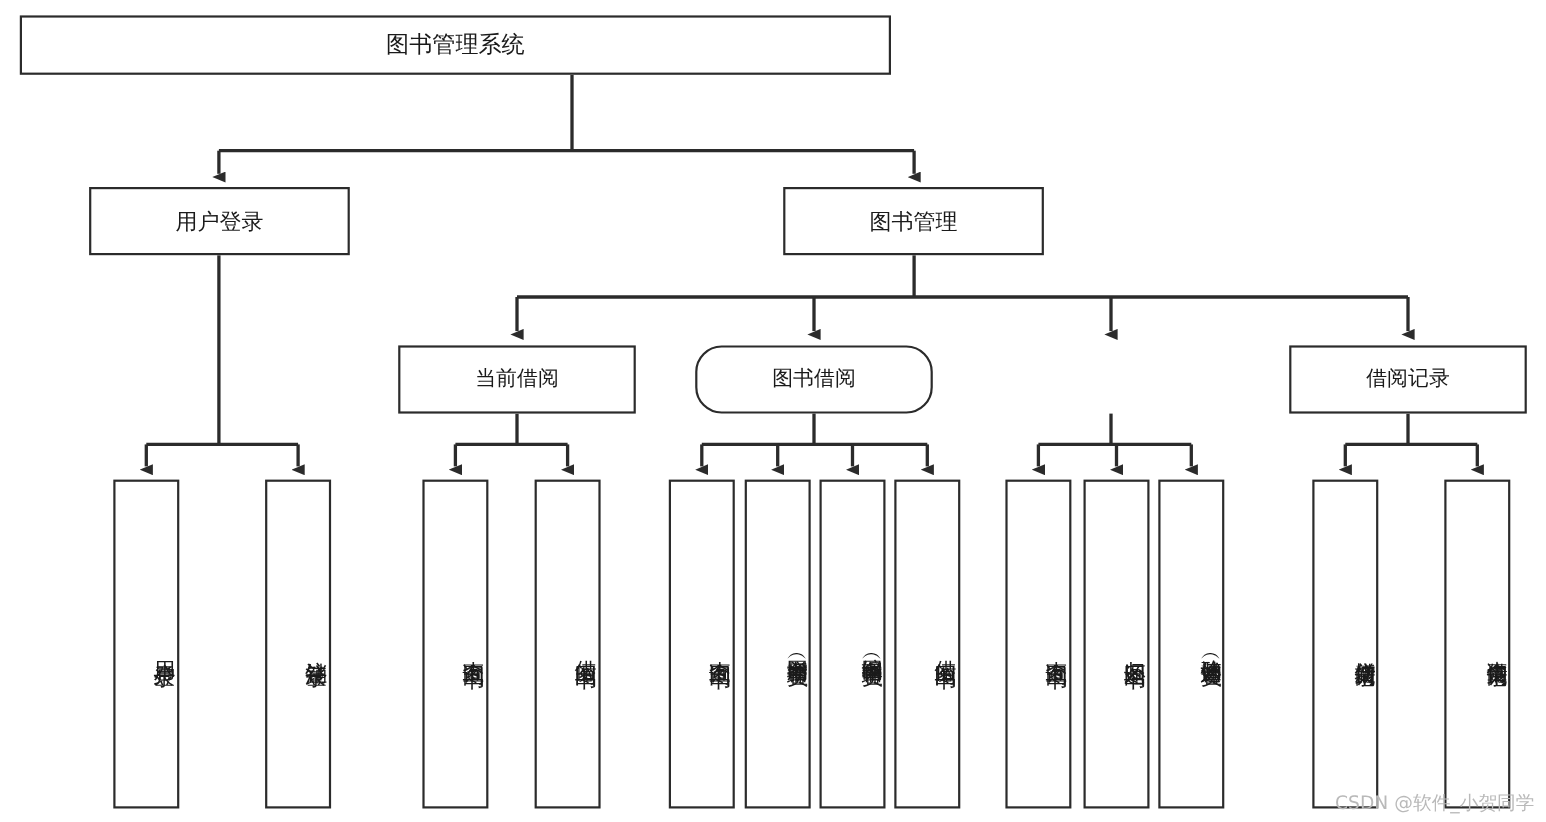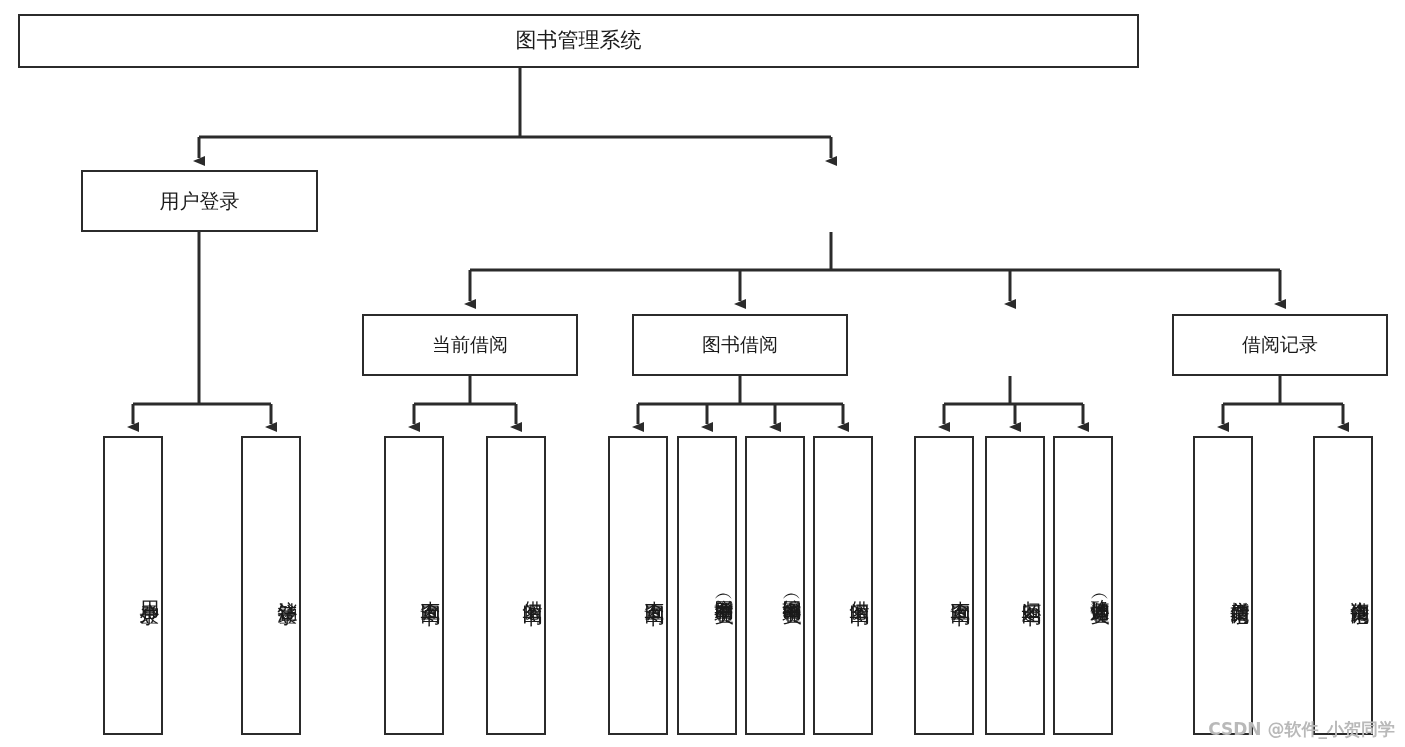--- a/index.html
+++ b/index.html
@@ -59,21 +59,20 @@
     pointer-events: none;
   }
   .watermark {
     position: absolute;
     right: 10px;
     bottom: 6px;
     font-size: 17px;
     color: #b9b9b9;
     font-family: "DejaVu Sans", "Liberation Sans", sans-serif;
     white-space: nowrap;
-    font-weight: bold;
   }
 </style>
 </head>
 <body>
 
 <div id="canvas">
 
   <svg class="edges" viewBox="0 0 1405 747" xmlns="http://www.w3.org/2000/svg">
     <defs>
       <marker id="arrow" markerWidth="10" markerHeight="12" refX="2" refY="6" orient="auto" markerUnits="userSpaceOnUse">
@@ -117,32 +116,35 @@
       <path d="M1015,404 L1015,424" marker-end="url(#arrow)"></path>
       <path d="M1083,404 L1083,424" marker-end="url(#arrow)"></path>
 
       <path d="M1280,376 L1280,404"></path>
       <path d="M1223,404 L1343,404"></path>
       <path d="M1223,404 L1223,424" marker-end="url(#arrow)"></path>
       <path d="M1343,404 L1343,424" marker-end="url(#arrow)"></path>
     </g>
   </svg>
 
-  <div class="node root" style="left:18px; top:14px; width:1121px; height:54px;">
+  <div class="node root" style="left:18px; top:14px; width:792px; height:54px;">
     <span>图书管理系统</span>
   </div>
 
   <div class="node lvl2" style="left:81px; top:170px; width:237px; height:62px;">
     <span>用户登录</span>
   </div>
+  <div class="node lvl2" style="left:712px; top:170px; width:237px; height:62px;">
+    <span>图书管理</span>
+  </div>
 
   <div class="node lvl3" style="left:362px; top:314px; width:216px; height:62px;">
     <span>当前借阅</span>
   </div>
-  <div class="node lvl3" style="left:632px; top:314px; width:216px; height:62px;">
+  <div class="node lvl3" style="left:632px; top:314px; width:216px; height:62px;border-radius:24px;">
     <span>图书借阅</span>
   </div>
   <div class="node lvl3" style="left:1172px; top:314px; width:216px; height:62px;">
     <span>借阅记录</span>
   </div>
 
   <div class="node leaf" style="left:103px; top:436px; width:60px; height:299px;">
     <span>用户登录</span>
   </div>
   <div class="node leaf" style="left:241px; top:436px; width:60px; height:299px;">

